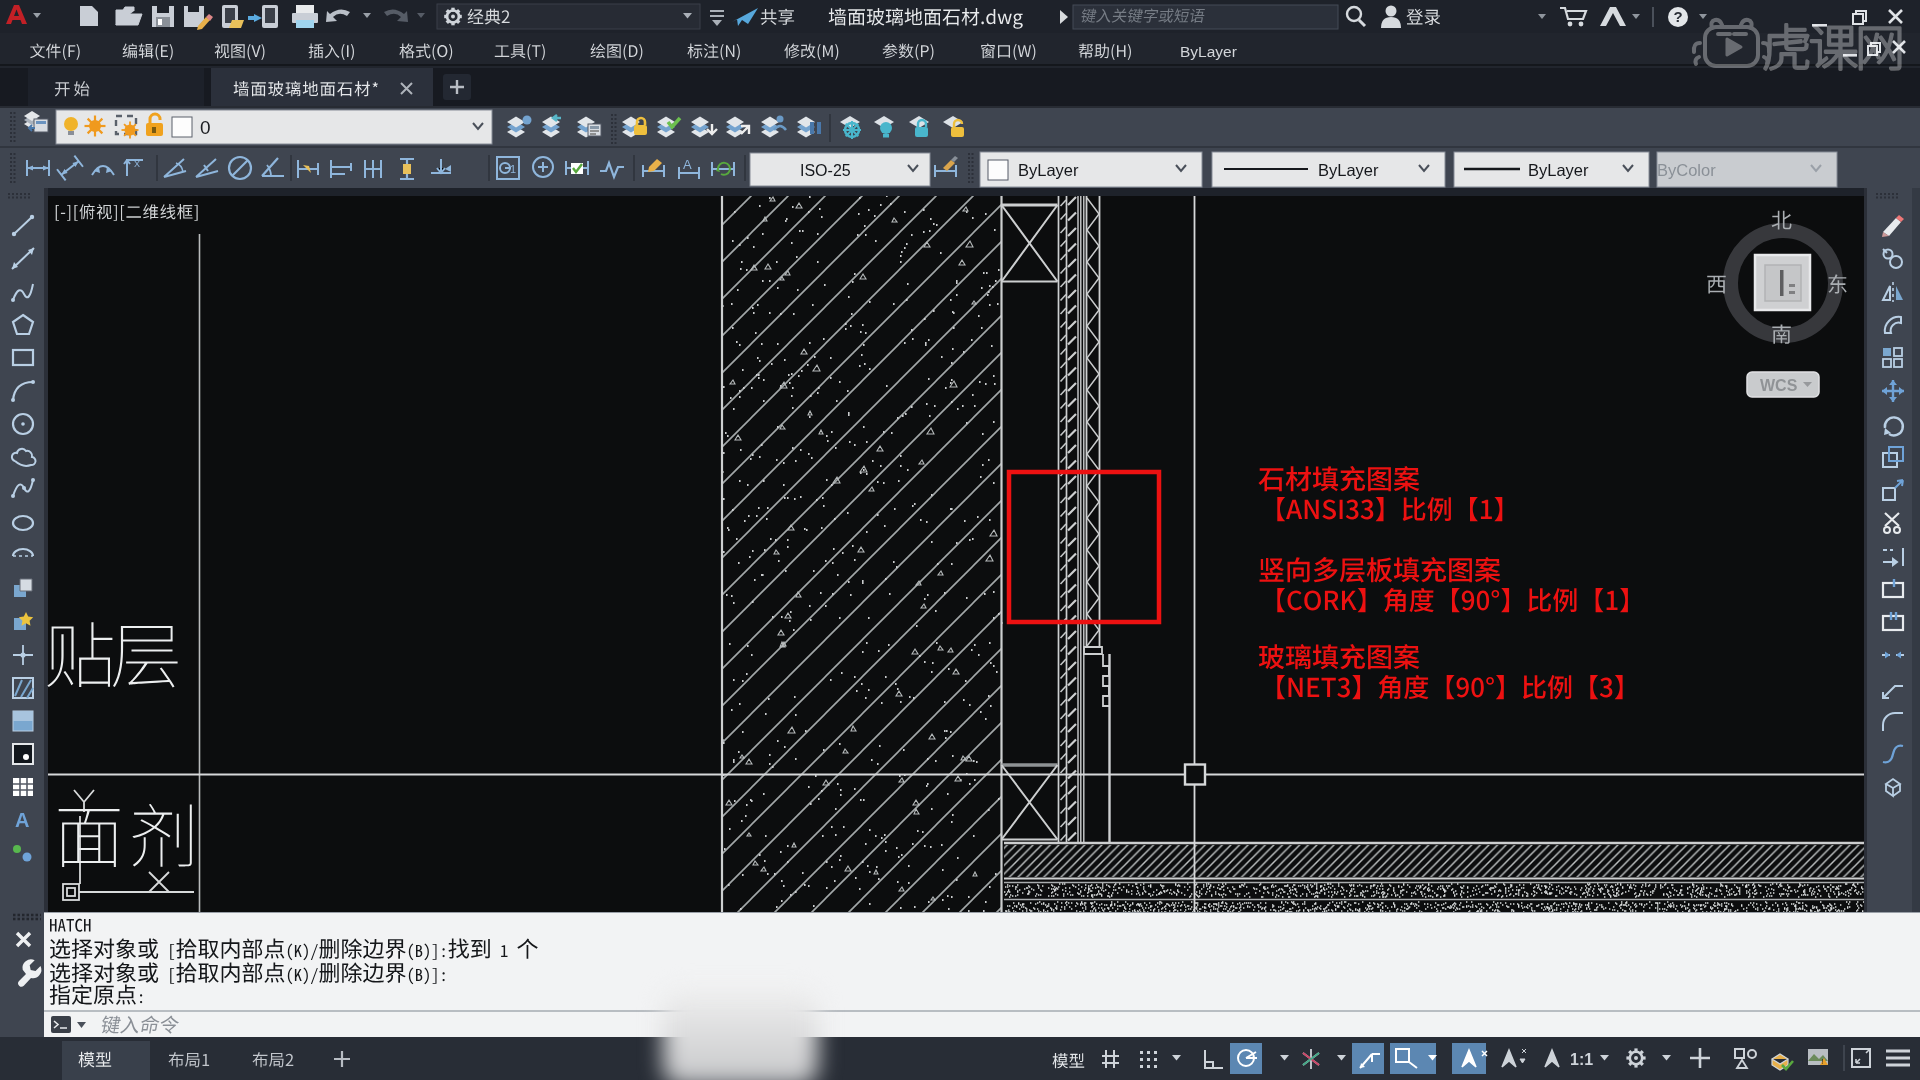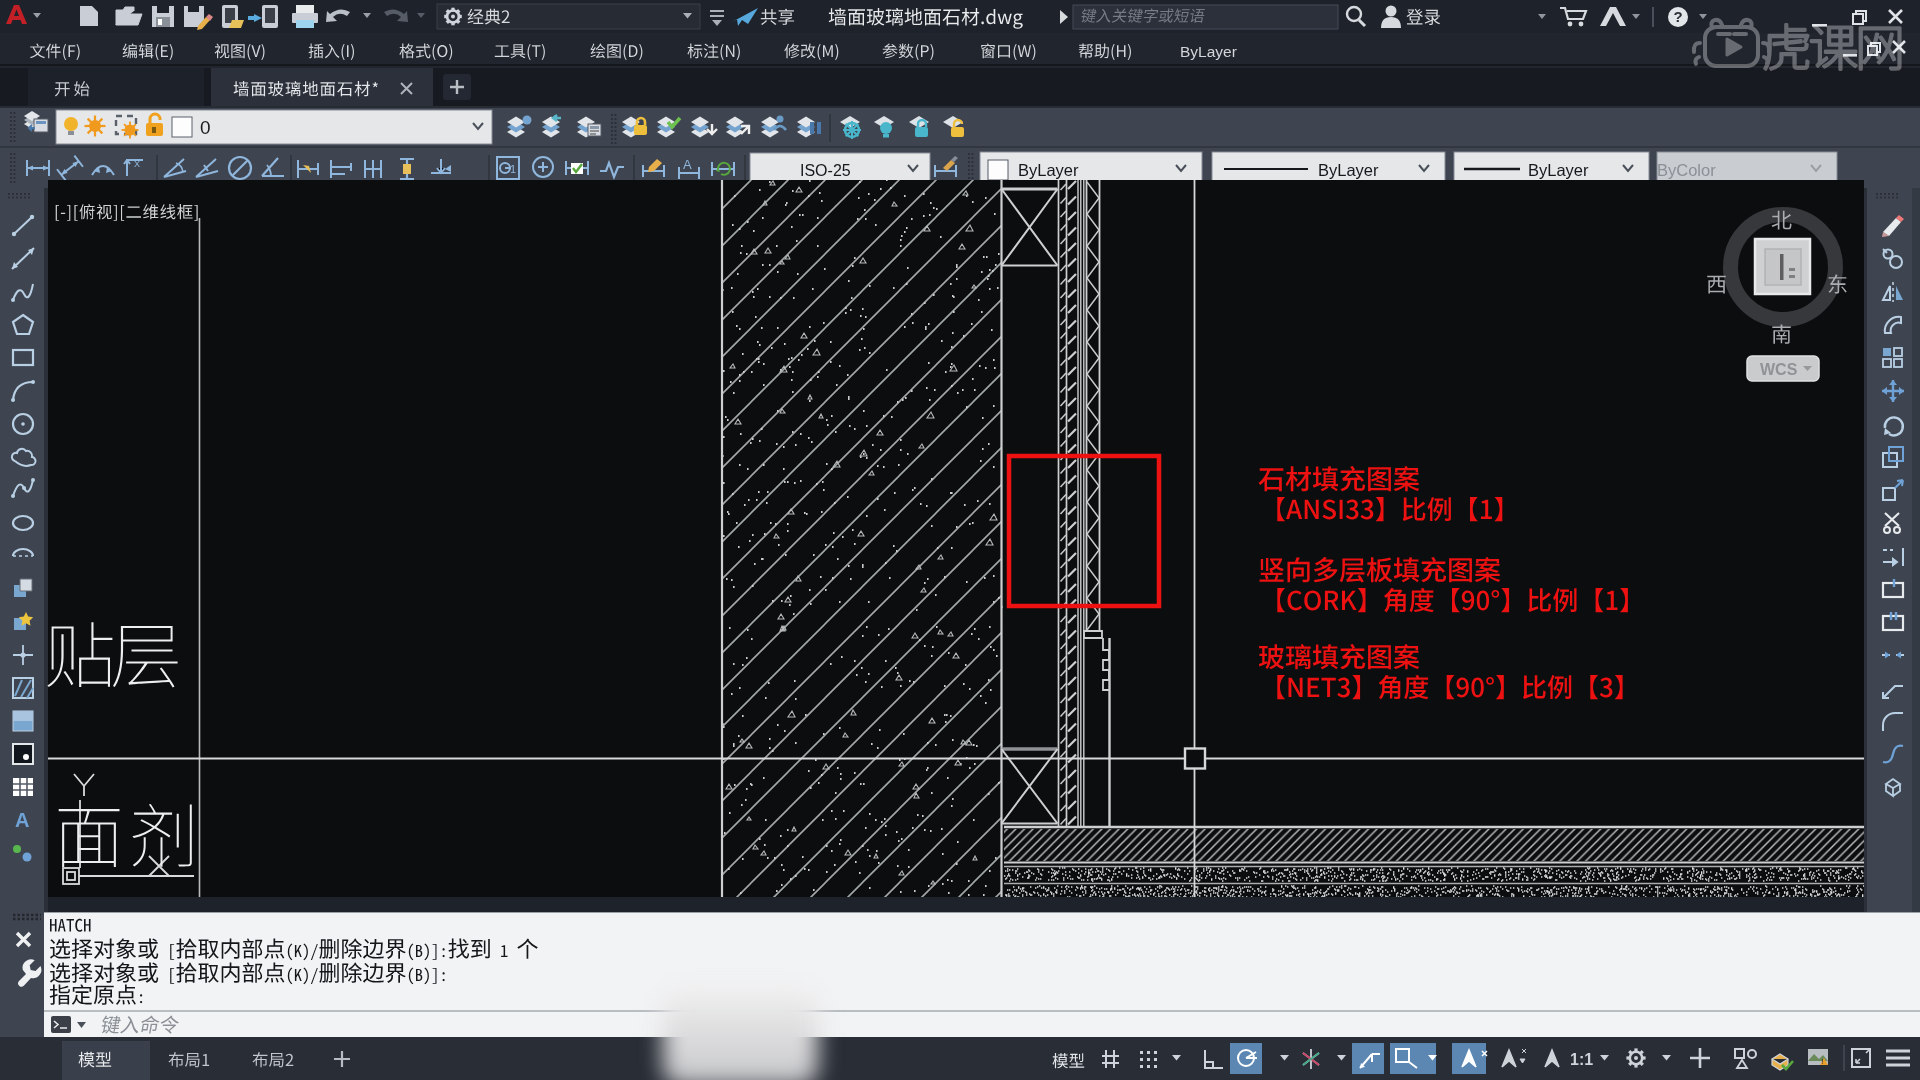--- a/index.html
+++ b/index.html
@@ -480,21 +480,21 @@
     <g transform="translate(13,521)">
       <path d="M2 22 v-6 a12 12 0 0 1 12 -12 h8" fill="none" stroke="#b9cfe4" stroke-width="2"></path>
     </g>
     <g transform="translate(13,554)">
       <path d="M2 20 q8 2 10 -8 q2 -10 10 -8" fill="none" stroke="#6fa3d8" stroke-width="2.2"></path>
     </g>
     <g transform="translate(13,587)">
       <path d="M5 9 l7 -5 l7 5 l-7 4 z M5 9 v7 l7 5 v-8 M19 9 v7 l-7 5" fill="none" stroke="#b9cfe4" stroke-width="1.8"></path>
     </g>
   </svg>
-<div style="position:absolute;left:48px;top:180px;width:1816px;height:716.5px;background:#0c0d0e;overflow:hidden">
+<div style="position:absolute;left:48px;top:196px;width:1816px;height:716.5px;background:#0c0d0e;overflow:hidden">
     <svg style="position:absolute;left:0;top:0;left:0px;top:0px;" width="1816" height="724" viewBox="0 0 1816 724">
       <defs>
         <pattern id="wh" width="37" height="37" patternUnits="userSpaceOnUse">
           <path d="M-9.25 9.25 L9.25 -9.25 M0 37 L37 0 M27.75 46.25 L46.25 27.75" stroke="#a2a7a8" stroke-width="1.6" fill="none"></path>
         </pattern>
         <pattern id="fh" width="8.6" height="8.6" patternUnits="userSpaceOnUse">
           <path d="M0 8.6 L8.6 0 M-2.15 2.15 L2.15 -2.15 M6.45 10.75 L10.75 6.45" stroke="#bcc0c1" stroke-width="1.45" fill="none"></path>
         </pattern>
       </defs>
       <rect x="674" y="0" width="279" height="724" fill="url(#wh)"></rect>

